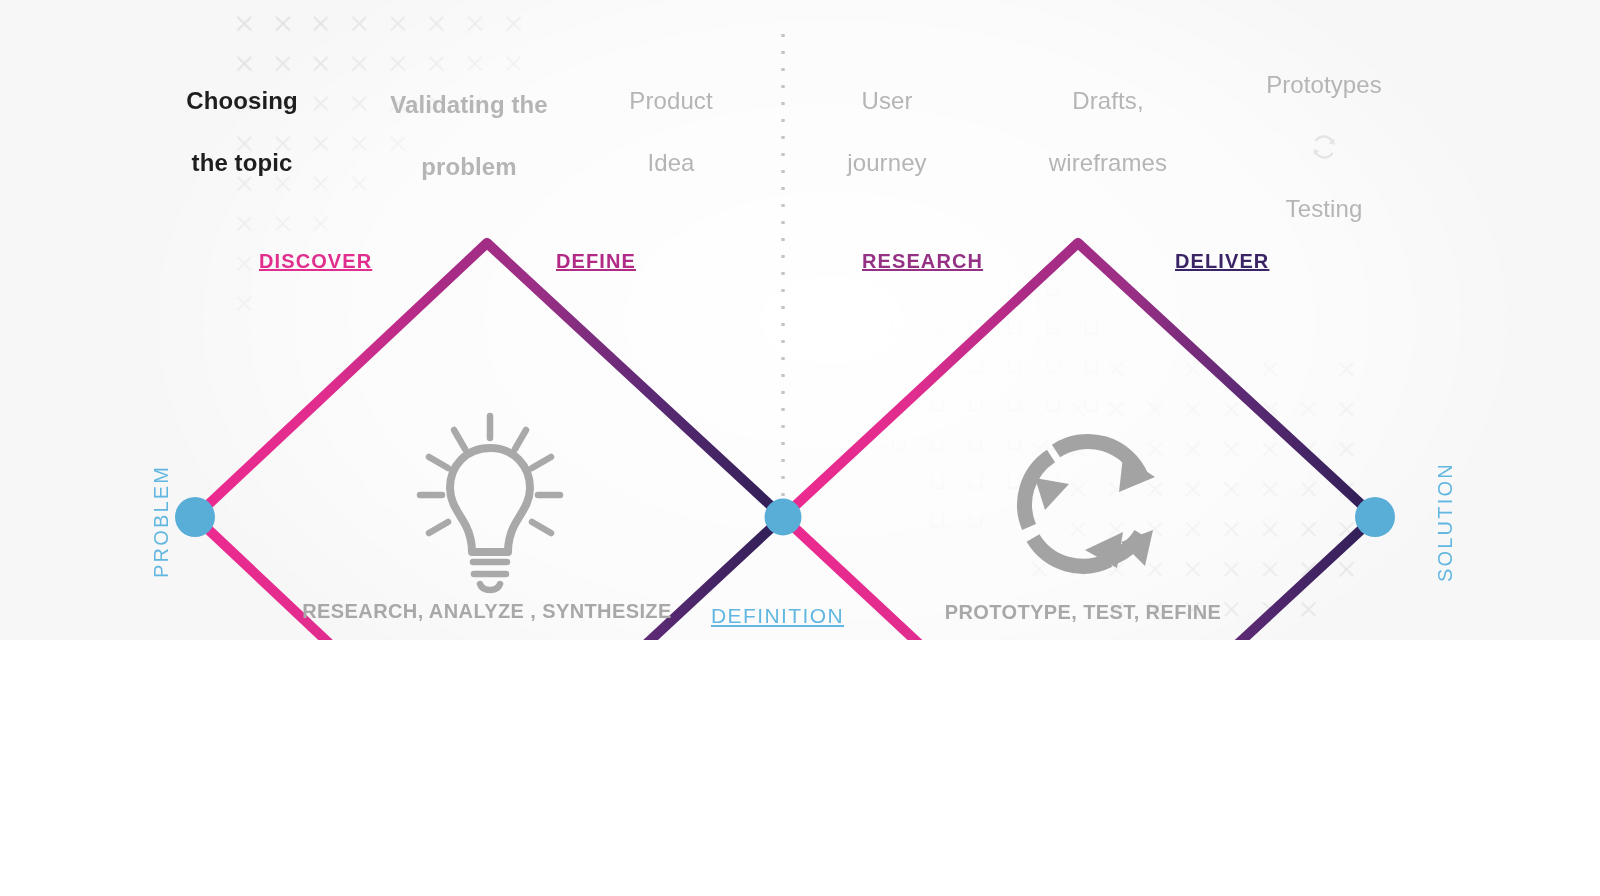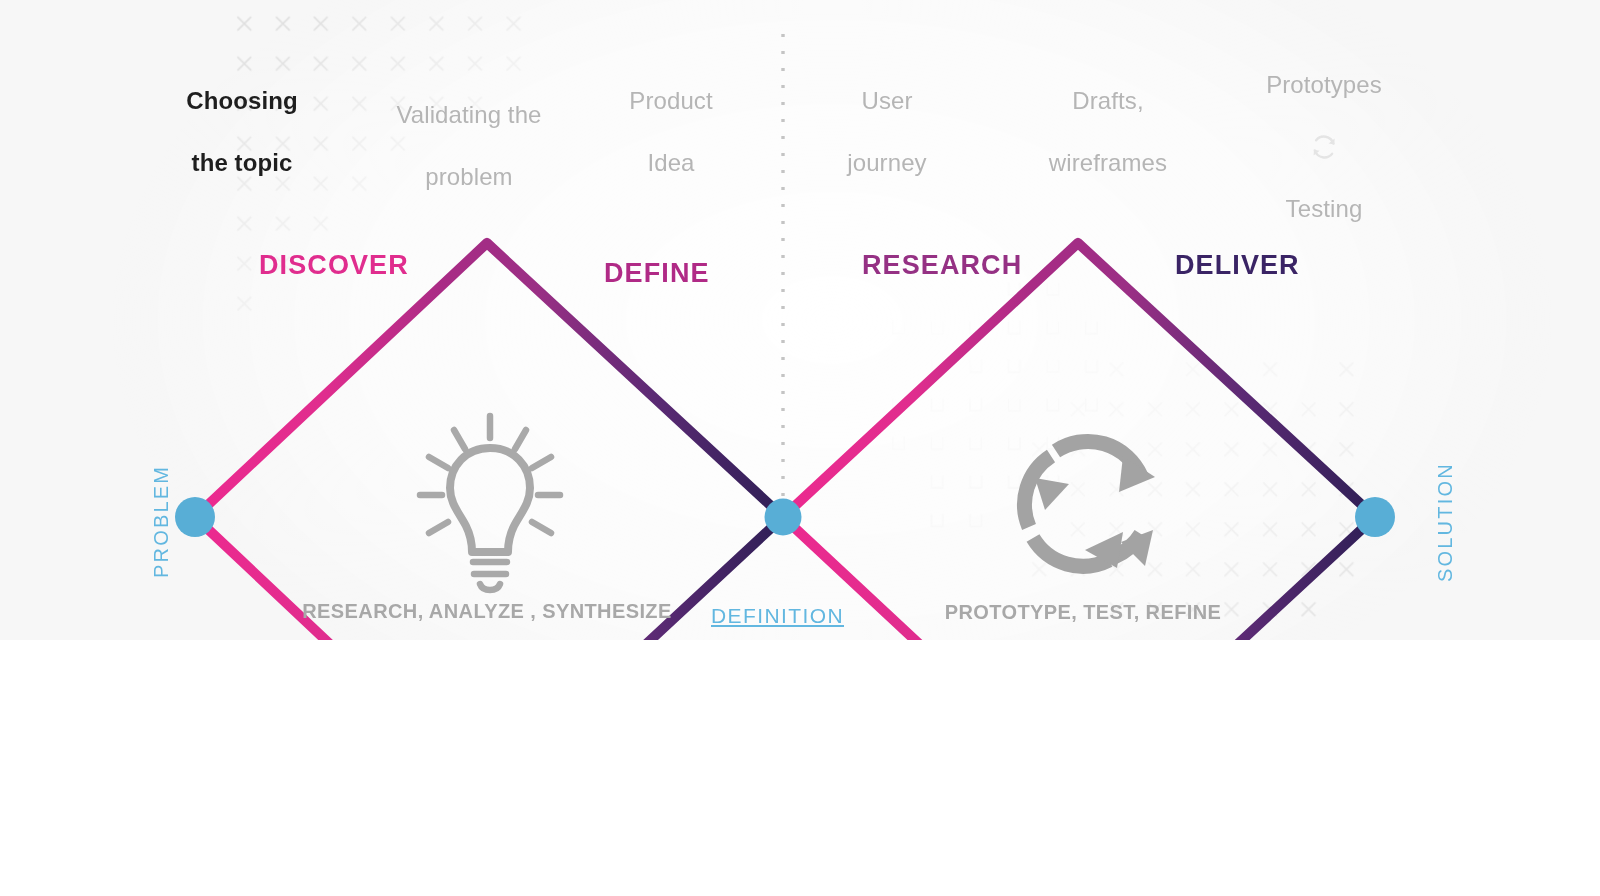--- a/index.html
+++ b/index.html
@@ -79,24 +79,25 @@
   .diagram {
     position: absolute;
     left: 0; top: 0;
     width: 1600px;
     height: 896px;
   }
 
   
   .phase {
     position: absolute;
-    font-size: 27px;
+    font-size: 20px;
     font-weight: bold;
     letter-spacing: 1.1px;
     white-space: nowrap;
+    text-decoration: underline;
   }
 
   
   .vcap {
     position: absolute;
     font-size: 20px;
     letter-spacing: 2.2px;
     color: #62b7e0;
     white-space: nowrap;
     transform-origin: 0 0;
@@ -299,21 +300,21 @@
 
   <div class="wash"></div>
 
   <div class="stage-labels">
 
     <div class="stage active" style="left:242px; top:54px; transform:translateX(-50%);">
       <span class="line">Choosing</span>
       <span class="line">the topic</span>
     </div>
 
-    <div class="stage" style="left:469px; top:68px; transform:translateX(-50%);">
+    <div class="stage" style="left:469px; top:58px; transform:translateX(-50%);font-weight:bold;">
       <span class="line">Validating the</span>
       <span class="line">problem</span>
     </div>
 
     <div class="stage" style="left:671px; top:54px; transform:translateX(-50%);">
       <span class="line">Product</span>
       <span class="line">Idea</span>
     </div>
 
     <div class="stage" style="left:887px; top:54px; transform:translateX(-50%);">
@@ -357,21 +358,21 @@
     <path d="M 195 517 L 487 243 L 783 517 L 487 792 Z" fill="none" stroke="url(#dd)" stroke-width="10" stroke-linejoin="round" stroke-linecap="round"></path>
 
     <path d="M 783 517 L 1078 243 L 1375 517 L 1078 792 Z" fill="none" stroke="url(#dd)" stroke-width="10" stroke-linejoin="round" stroke-linecap="round"></path>
 
     <circle cx="195" cy="517" r="20" fill="#58aed6"></circle>
     <circle cx="783" cy="517" r="18.5" fill="#58aed6"></circle>
     <circle cx="1375" cy="517" r="20" fill="#58aed6"></circle>
   </svg>
 
   <div class="phase" style="left:259px; top:250px; color:#e02d8e;">DISCOVER</div>
-  <div class="phase" style="left:604px; top:250px; color:#b02a86;margin-top:8px;">DEFINE</div>
+  <div class="phase" style="left:556px; top:250px; color:#b02a86;">DEFINE</div>
   <div class="phase" style="left:862px; top:250px; color:#953184;">RESEARCH</div>
   <div class="phase" style="left:1175px; top:250px; color:#3a2465;">DELIVER</div>
 
   <div class="vcap" style="left:150px; top:578px; transform:rotate(-90deg);">PROBLEM</div>
   <div class="vcap" style="left:1434px; top:582px; transform:rotate(-90deg);">SOLUTION</div>
   <div class="definition" style="left:711px; top:604px;text-decoration:underline;">DEFINITION</div>
 
   <svg class="bulb-icon" viewBox="0 0 160 190" aria-hidden="true">
     <g stroke="#a9a9a9" stroke-width="6.5" stroke-linecap="round" fill="none">
       <line x1="80" y1="12" x2="80" y2="34"></line>

